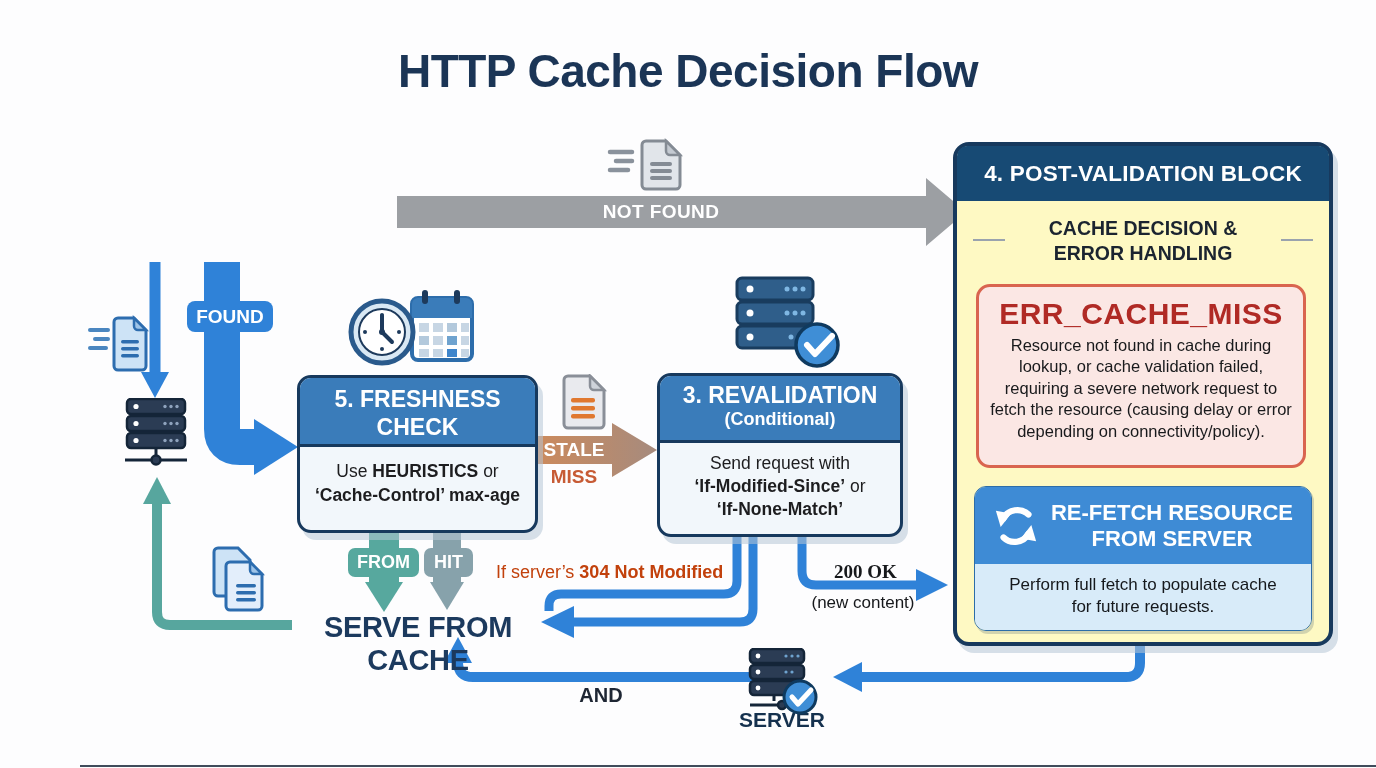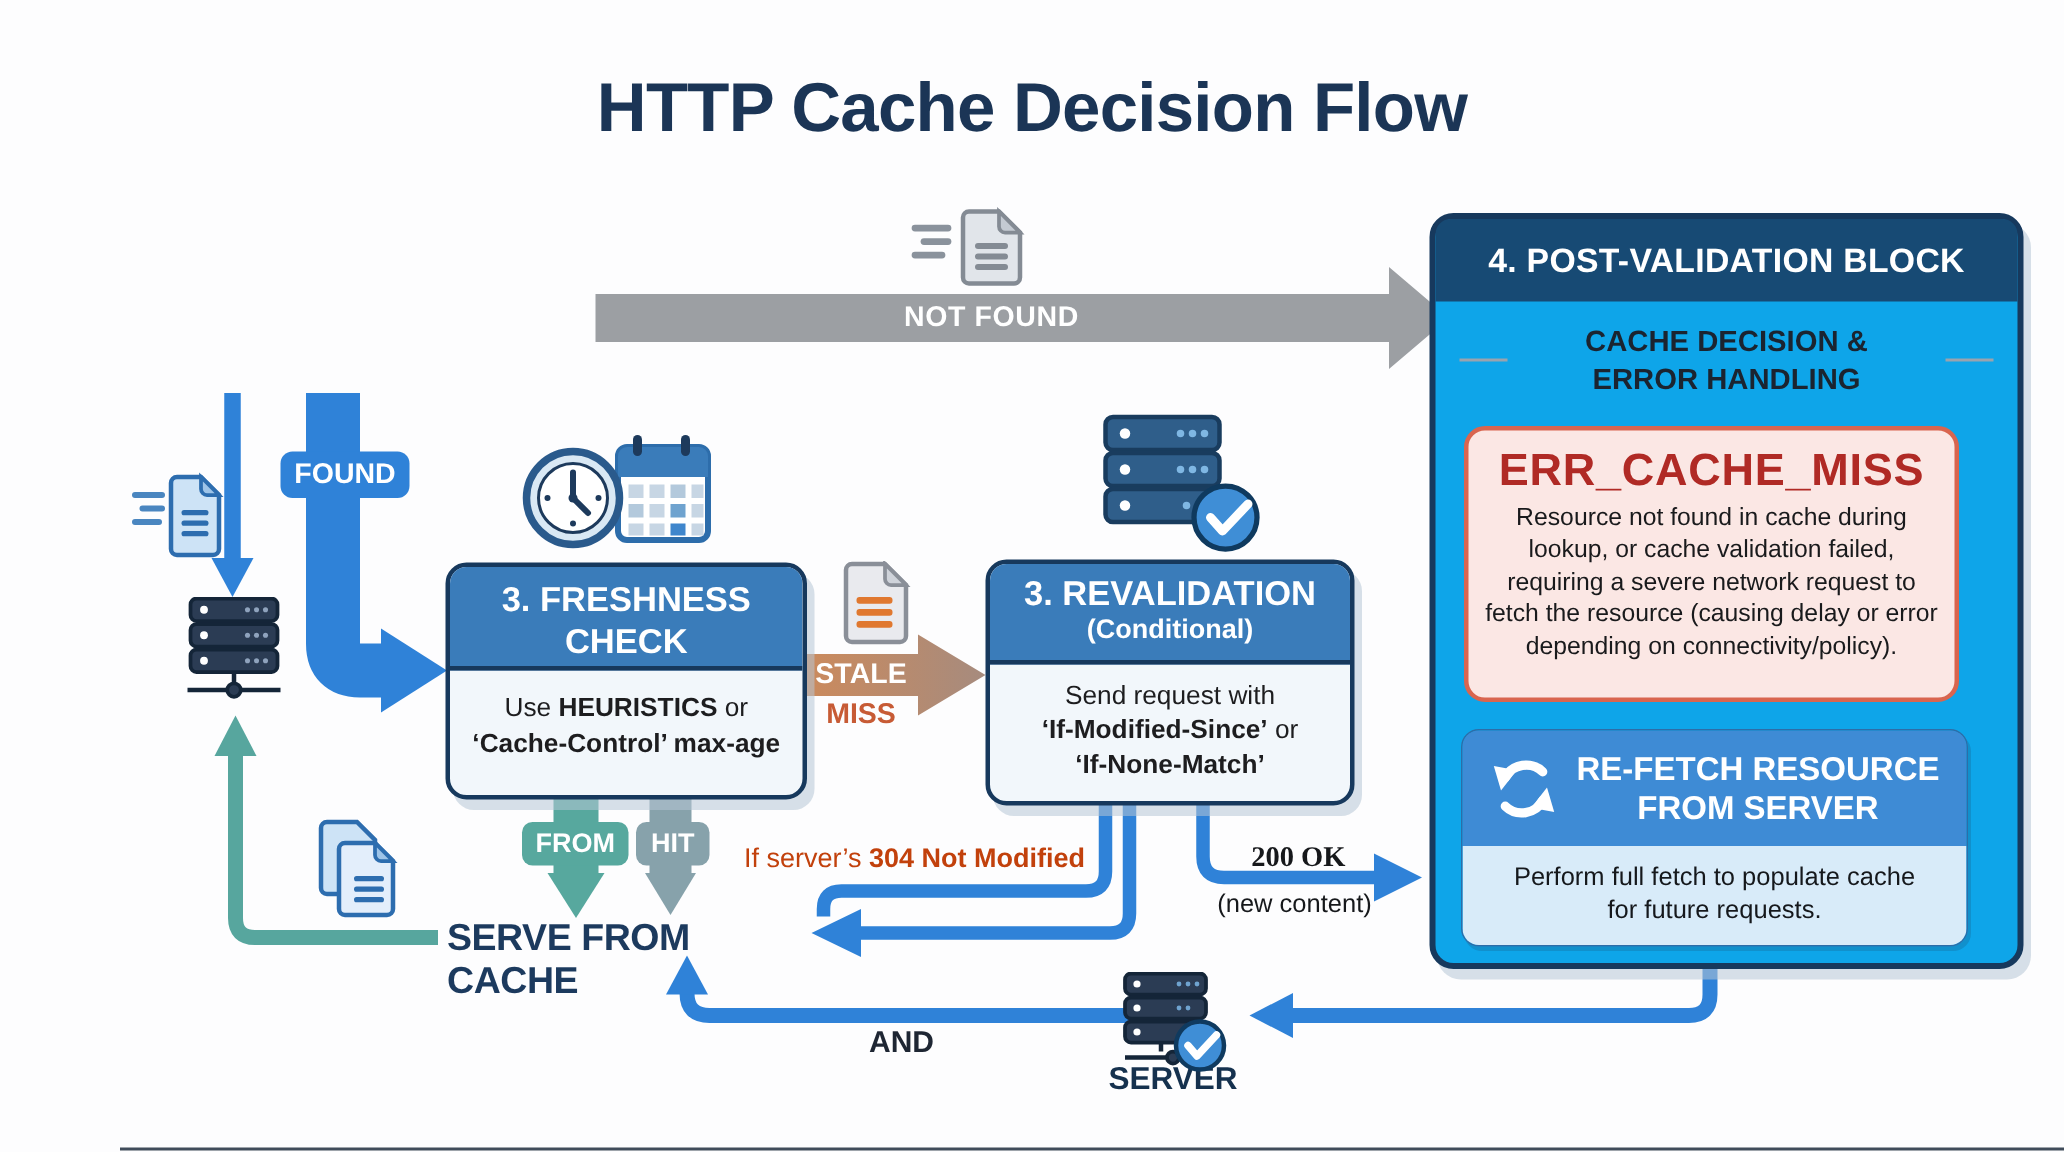--- a/index.html
+++ b/index.html
@@ -26,21 +26,21 @@
                    border-bottom:3px solid #17395d;}
   #box-fresh{left:297px;top:375px;width:235px;height:152px;}
   #box-fresh .hdr{height:69px;font-size:23px;line-height:1.22;padding-top:7px;box-sizing:border-box;}
   #box-fresh .bdy{padding-top:13px;text-align:center;font-size:17.5px;line-height:1.35;}
   #box-reval{left:657px;top:373px;width:240px;height:158px;}
   #box-reval .hdr{height:67px;padding-top:6px;box-sizing:border-box;}
   #box-reval .t1{font-size:23px;display:block;}
   #box-reval .t2{font-size:18px;display:block;margin-top:0px;}
   #box-reval .bdy{padding-top:9px;text-align:center;font-size:17.5px;line-height:1.32;}
 
-  #box-post{left:953px;top:142px;width:372px;height:496px;background:#0ea5e9;border-width:4px;border-radius:16px;padding-left:16px;}
+  #box-post{left:953px;top:142px;width:372px;height:496px;background:#fef9c3;border-width:4px;border-radius:16px;}
   #box-post .hdr{position:absolute;left:0;top:0;right:0;height:55px;background:#174a74;
                  border-radius:10px 10px 0 0;color:#fff;font-size:22.5px;font-weight:800;
                  text-align:center;line-height:55px;letter-spacing:.2px;}
   #post-sub{position:absolute;left:30px;right:30px;top:70px;text-align:center;font-size:19.5px;
             font-weight:800;color:#1b2430;line-height:1.3;}
   .dash{position:absolute;top:93px;width:32px;height:2px;background:#9aa3ae;}
   #dash-l{left:16px;} #dash-r{right:16px;}
   #err-box{position:absolute;left:19px;top:138px;width:330px;height:184px;background:#fbe7e4;
            border:3px solid #d9654f;border-radius:14px;box-sizing:border-box;text-align:center;}
   #err-title{margin-top:10px;font-size:30px;font-weight:800;color:#b02a25;letter-spacing:.5px;}
@@ -53,21 +53,21 @@
                  padding-top:10px;box-sizing:border-box;color:#15181c;}
 
   
   .pill{position:absolute;color:#fff;font-weight:800;text-align:center;border-radius:8px;}
   #found-pill{left:187px;top:301px;width:86px;height:31px;line-height:31px;font-size:19px;background:#2f82d8;}
   #fresh-pill{left:348px;top:548px;width:71px;height:29px;line-height:29px;font-size:18px;background:#57a89e;border-radius:7px;}
   #hit-pill{left:424px;top:548px;width:49px;height:29px;line-height:29px;font-size:18px;background:#87a2ab;border-radius:7px;}
   #notfound-label{left:596px;top:201px;width:130px;text-align:center;color:#fff;font-weight:800;font-size:19px;letter-spacing:.4px;}
   #stale-label{left:536px;top:439px;width:76px;text-align:center;color:#fff;font-weight:800;font-size:19px;}
   #miss-label{left:536px;top:466px;width:76px;text-align:center;color:#c75b35;font-weight:800;font-size:19px;}
-  #serve-label{left:298px;top:611px;width:240px;font-size:25px;font-weight:800;color:#1c3a5e;letter-spacing:-.3px;}
+  #serve-label{left:298px;top:611px;width:240px;text-align:center;font-size:29px;font-weight:800;color:#1c3a5e;letter-spacing:-.3px;}
   #if304{left:496px;top:562px;width:245px;font-size:18px;color:#c2410c;}
   #ok200{left:818px;top:561px;width:95px;text-align:center;font-size:19px;font-weight:800;color:#16181b;font-family:Liberation Serif, serif;}
   #newcontent{left:788px;top:593px;width:150px;text-align:center;font-size:17px;color:#16181b;}
   #and-label{left:566px;top:684px;width:70px;text-align:center;font-size:20px;font-weight:800;color:#1e2633;}
   #server-label{left:736px;top:708px;width:92px;text-align:center;font-size:21px;font-weight:800;color:#15314e;}
   #bottom-line{left:80px;right:0;bottom:1px;height:2.5px;background:rgba(30,45,62,.85);}
 </style>
 </head>
 <body>
 
@@ -111,21 +111,21 @@
 
     <path d="M1140,636 L1140,663 Q1140,677 1126,677 L862,677" stroke="#2f82d8" stroke-width="10" fill="none"></path>
     <polygon fill="#2f82d8" points="862,662 862,692 833,677"></polygon>
 
     <path d="M790,677 L473,677 Q458,677 458,662 L458,661" stroke="#2f82d8" stroke-width="10" fill="none"></path>
     <polygon fill="#2f82d8" points="444,663 472,663 458,637"></polygon>
   </svg>
 
 
   <div id="box-fresh" class="abs node split-node">
-    <div class="hdr pre">3. FRESHNESS
+    <div class="hdr pre">5. FRESHNESS
 CHECK</div>
     <div class="bdy"><span>Use </span><b>HEURISTICS</b><span> or</span><b class="blk">‘Cache-Control’ max-age</b>
     </div>
   </div>
 
   <div id="box-reval" class="abs node split-node">
     <div class="hdr">
       <span class="t1">3. REVALIDATION</span>
       <span class="t2">(Conditional)</span>
     </div>

